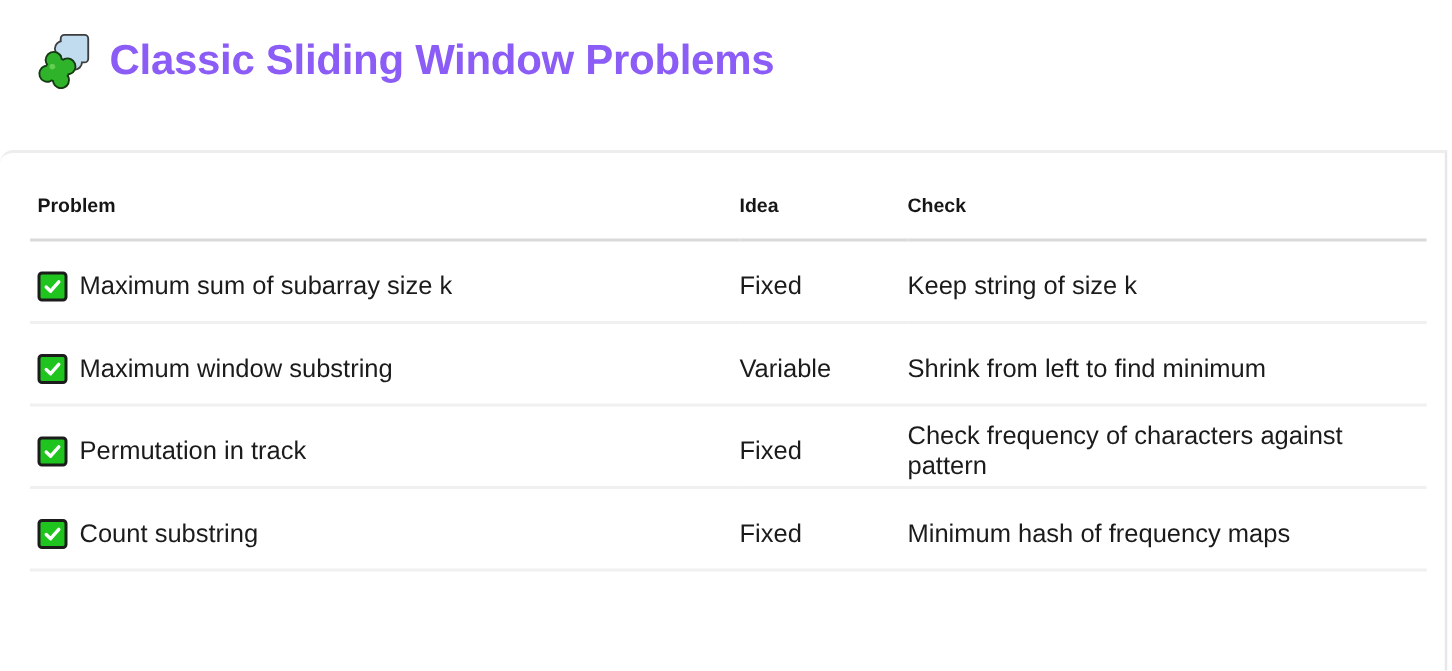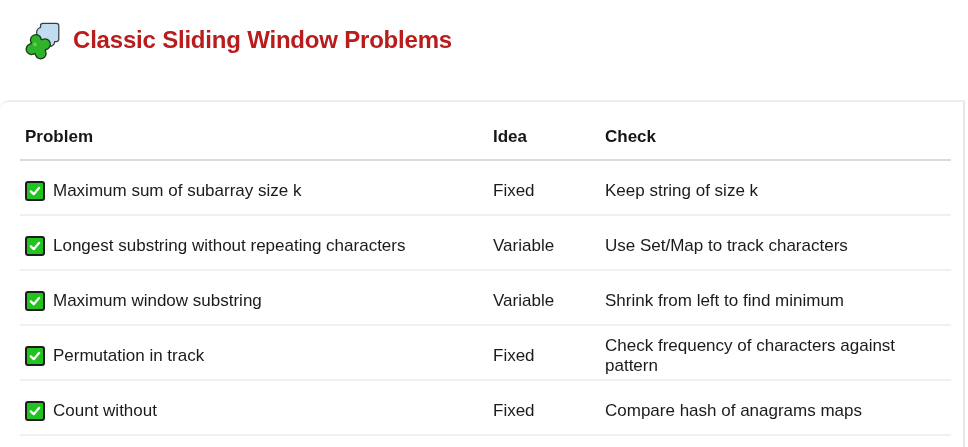--- a/index.html
+++ b/index.html
@@ -23,23 +23,23 @@
     height: 60px;
     box-sizing: border-box;
   }
   .puzzle-icon {
     width: 38px;
     height: 40px;
     flex: 0 0 auto;
     display: inline-block;
   }
   .page-title {
-    font-size: 24px;
+    font-size: 28px;
     font-weight: 700;
-    color: #b91c1c;
+    color: #8b5cf6;
     margin: 0;
     line-height: 1.1;
     letter-spacing: -0.2px;
   }
 
   
   .content-panel {
     position: absolute;
     top: 100px;
     left: 0;
@@ -60,21 +60,21 @@
     width: 931px;
     font-size: 17px;
   }
   col.c1 { width: 473px; }
   col.c2 { width: 112px; }
   col.c3 { width: 346px; }
 
   th {
     text-align: left;
     font-weight: 700;
-    font-size: 17px;
+    font-size: 13px;
     color: #161616;
     height: 58px;
     box-sizing: border-box;
     padding: 12px 0 0 0;
     vertical-align: middle;
     border-bottom: 2px solid #dadada;
   }
   th.th-problem { padding-left: 5px; }
 
   td {
@@ -180,34 +180,20 @@
         <td>Keep string of size k</td>
       </tr>
       <tr>
         <td class="cell-problem">
           <span class="problem-flex">
             <span class="check-icon">
                 <svg width="14" height="14" viewBox="0 0 20 20">
                   <path d="M4 10.5 L8.2 14.5 L16 5.5" stroke="#ffffff" stroke-width="3.2" fill="none" stroke-linecap="round" stroke-linejoin="round"></path>
                 </svg>
               </span>
-            <span>Longest substring without repeating characters</span>
-          </span>
-        </td>
-        <td>Variable</td>
-        <td>Use Set/Map to track characters</td>
-      </tr>
-      <tr>
-        <td class="cell-problem">
-          <span class="problem-flex">
-            <span class="check-icon">
-                <svg width="14" height="14" viewBox="0 0 20 20">
-                  <path d="M4 10.5 L8.2 14.5 L16 5.5" stroke="#ffffff" stroke-width="3.2" fill="none" stroke-linecap="round" stroke-linejoin="round"></path>
-                </svg>
-              </span>
             <span>Maximum window substring</span>
           </span>
         </td>
         <td>Variable</td>
         <td>Shrink from left to find minimum</td>
       </tr>
       <tr>
         <td class="cell-problem">
           <span class="problem-flex">
             <span class="check-icon">
@@ -222,21 +208,21 @@
         <td>Check frequency of characters against pattern</td>
       </tr>
       <tr>
         <td class="cell-problem">
           <span class="problem-flex">
             <span class="check-icon">
                 <svg width="14" height="14" viewBox="0 0 20 20">
                   <path d="M4 10.5 L8.2 14.5 L16 5.5" stroke="#ffffff" stroke-width="3.2" fill="none" stroke-linecap="round" stroke-linejoin="round"></path>
                 </svg>
               </span>
-            <span>Count without</span>
+            <span>Count substring</span>
           </span>
         </td>
         <td>Fixed</td>
-        <td>Compare hash of anagrams maps</td>
+        <td>Minimum hash of frequency maps</td>
       </tr>
     </tbody>
   </table>
 </section>
 
 </body></html>

